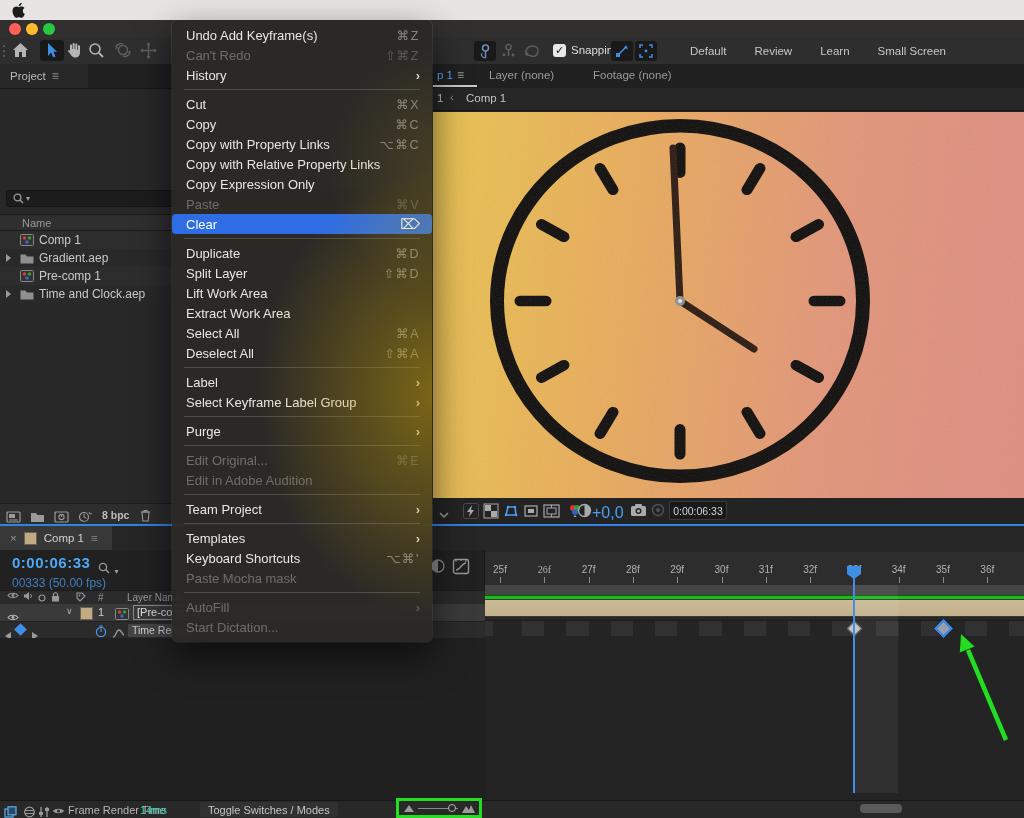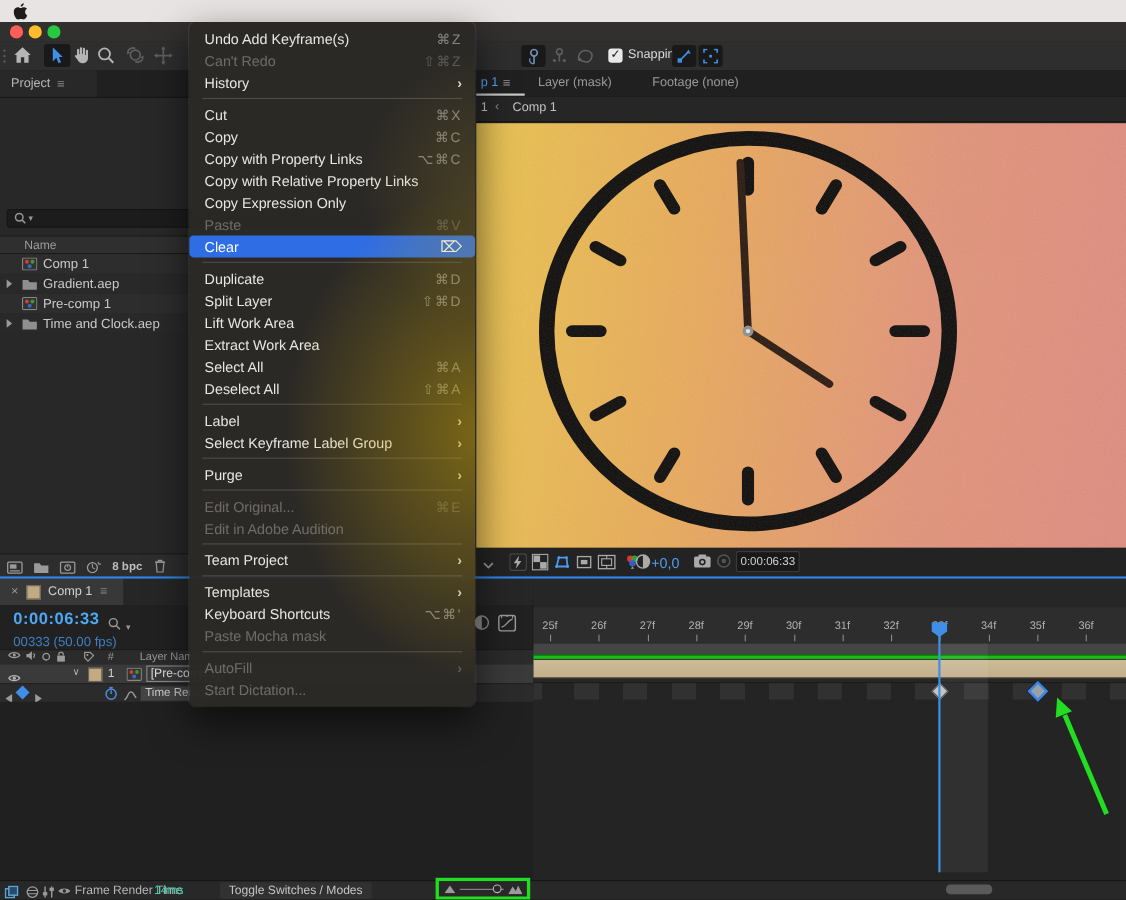--- a/index.html
+++ b/index.html
@@ -60,21 +60,21 @@
   .ctab-underline{position:absolute;left:0px;top:21px;width:44px;height:2px;background:#c9c9c9;}
   .ctab-grey{position:absolute;top:5px;font-size:11.5px;color:#9a9a9a;}
   .crumbrow{position:absolute;left:0;top:24px;width:100%;height:22px;background:#262626;border-bottom:1px solid #171717;
             color:#c3c3c3;font-size:11.5px;}
   .compimg{position:absolute;left:0;top:48px;width:591px;height:386px;background:
       linear-gradient(97deg,#eac44d 0%,#e9aa5b 34%,#e29479 68%,#df8c80 100%);overflow:hidden;}
   .viewbar{position:absolute;left:0;top:434px;width:591px;height:26px;background:#232323;}
   .vico{position:absolute;top:5px;}
   .tcbox{position:absolute;left:236px;top:3px;width:56px;height:17px;background:#191919;border:1px solid #3a3a3a;
          border-radius:2px;color:#d2d2d2;font-size:10.5px;display:flex;align-items:center;justify-content:center;}
-  .exposure{position:absolute;left:159px;top:6px;color:#4aa0f0;font-size:13px;}
+  .exposure{position:absolute;left:159px;top:6px;color:#4aa0f0;font-size:16px;}
   .bluedivider{left:0;top:524px;width:1024px;height:2px;background:#2f83e8;z-index:5;}
 
   
   .tl-panel{left:0;top:526px;width:1024px;height:274px;background:#212121;}
   .tl-left{position:absolute;left:0;top:0;width:485px;height:274px;background:#212121;border-right:1px solid #181818;box-sizing:border-box;}
   .tl-tabrow{position:absolute;left:0;top:0;width:485px;height:24px;background:#262626;}
   .tl-tab{position:absolute;left:0;top:0;width:112px;height:24px;background:#383838;display:flex;align-items:center;
           gap:7px;padding-left:10px;box-sizing:border-box;font-size:11.5px;color:#d2d2d2;}
   .swatch{width:11px;height:11px;background:#c2ab83;border:1px solid #6b6152;}
   .tl-time{position:absolute;left:12px;top:28px;color:#4fa8f5;font-size:15px;font-weight:bold;letter-spacing:.5px;}
@@ -231,20 +231,26 @@
           <rect x="1" y="9" width="4" height="4" fill="#3f8fe8"></rect>
         </svg>
     </span>
     <span class="toolbox" style="left:635px;width:22px;height:20px;top:3px;">
       <svg width="14" height="14" viewBox="0 0 14 14" fill="none" stroke="#3f8fe8" stroke-width="1.5">
           <path d="M1 4V1h3M10 1h3v3M13 10v3h-3M4 13H1v-3"></path>
           <circle cx="7" cy="7" r="1.4" fill="#3f8fe8" stroke="none"></circle>
         </svg>
     </span>
 
+    <span id="ws">
+        <span class="wsitem">Default</span>
+        <span class="wsitem">Review</span>
+        <span class="wsitem">Learn</span>
+        <span class="wsitem">Small Screen</span>
+      </span>
   </div>
 
   <div class="abs proj">
     <div class="ptabstrip">
       <div class="ptab">
         <span>Project</span>
         <span style="color:#8a8a8a;font-size:12px;">≡</span>
       </div>
     </div>
     <div class="searchbox">
@@ -335,21 +341,21 @@
           </svg>
       </span>
     </div>
   </div>
 
   <div class="abs comp">
     <div class="ctabs">
       <span class="ctab-comp">p 1</span>
       <span class="ctab-ham">≡</span>
       <div class="ctab-underline"></div>
-      <span class="ctab-grey" style="left:56px;">Layer (mask)</span>
+      <span class="ctab-grey" style="left:56px;">Layer (none)</span>
       <span class="ctab-grey" style="left:160px;">Footage (none)</span>
     </div>
     <div class="crumbrow">
       <span style="position:absolute;left:4px;top:4px;">1</span>
       <span style="position:absolute;left:17px;top:3px;color:#8a8a8a;">‹</span>
       <span style="position:absolute;left:33px;top:4px;">Comp 1</span>
     </div>
 
     <div class="compimg">
       <svg width="591" height="386" viewBox="0 0 591 386">
@@ -581,21 +587,21 @@
         <span class="propchip">Time Remap</span>
       </div>
       <div style="position:absolute;left:0;top:112px;width:485px;height:162px;background:#202020;"></div>
     </div>
 
     <div class="tl-right">
       <div class="navwidget"></div>
       <div class="ruler" id="ruler">
           <span class="rlabel" style="left: 1px;">25f</span>
           <span class="rtick" style="left: 15px;"></span>
-          <span class="rlabel" style="left: 45.3px;">26f</span>
+          <span class="rlabel" style="left: 45.3px; font-family: Liberation Serif, serif;">26f</span>
           <span class="rtick" style="left: 59.3px;"></span>
           <span class="rlabel" style="left: 89.6px;">27f</span>
           <span class="rtick" style="left: 103.6px;"></span>
           <span class="rlabel" style="left: 133.9px;">28f</span>
           <span class="rtick" style="left: 147.9px;"></span>
           <span class="rlabel" style="left: 178.2px;">29f</span>
           <span class="rtick" style="left: 192.2px;"></span>
           <span class="rlabel" style="left: 222.5px;">30f</span>
           <span class="rtick" style="left: 236.5px;"></span>
           <span class="rlabel" style="left: 266.8px;">31f</span>

